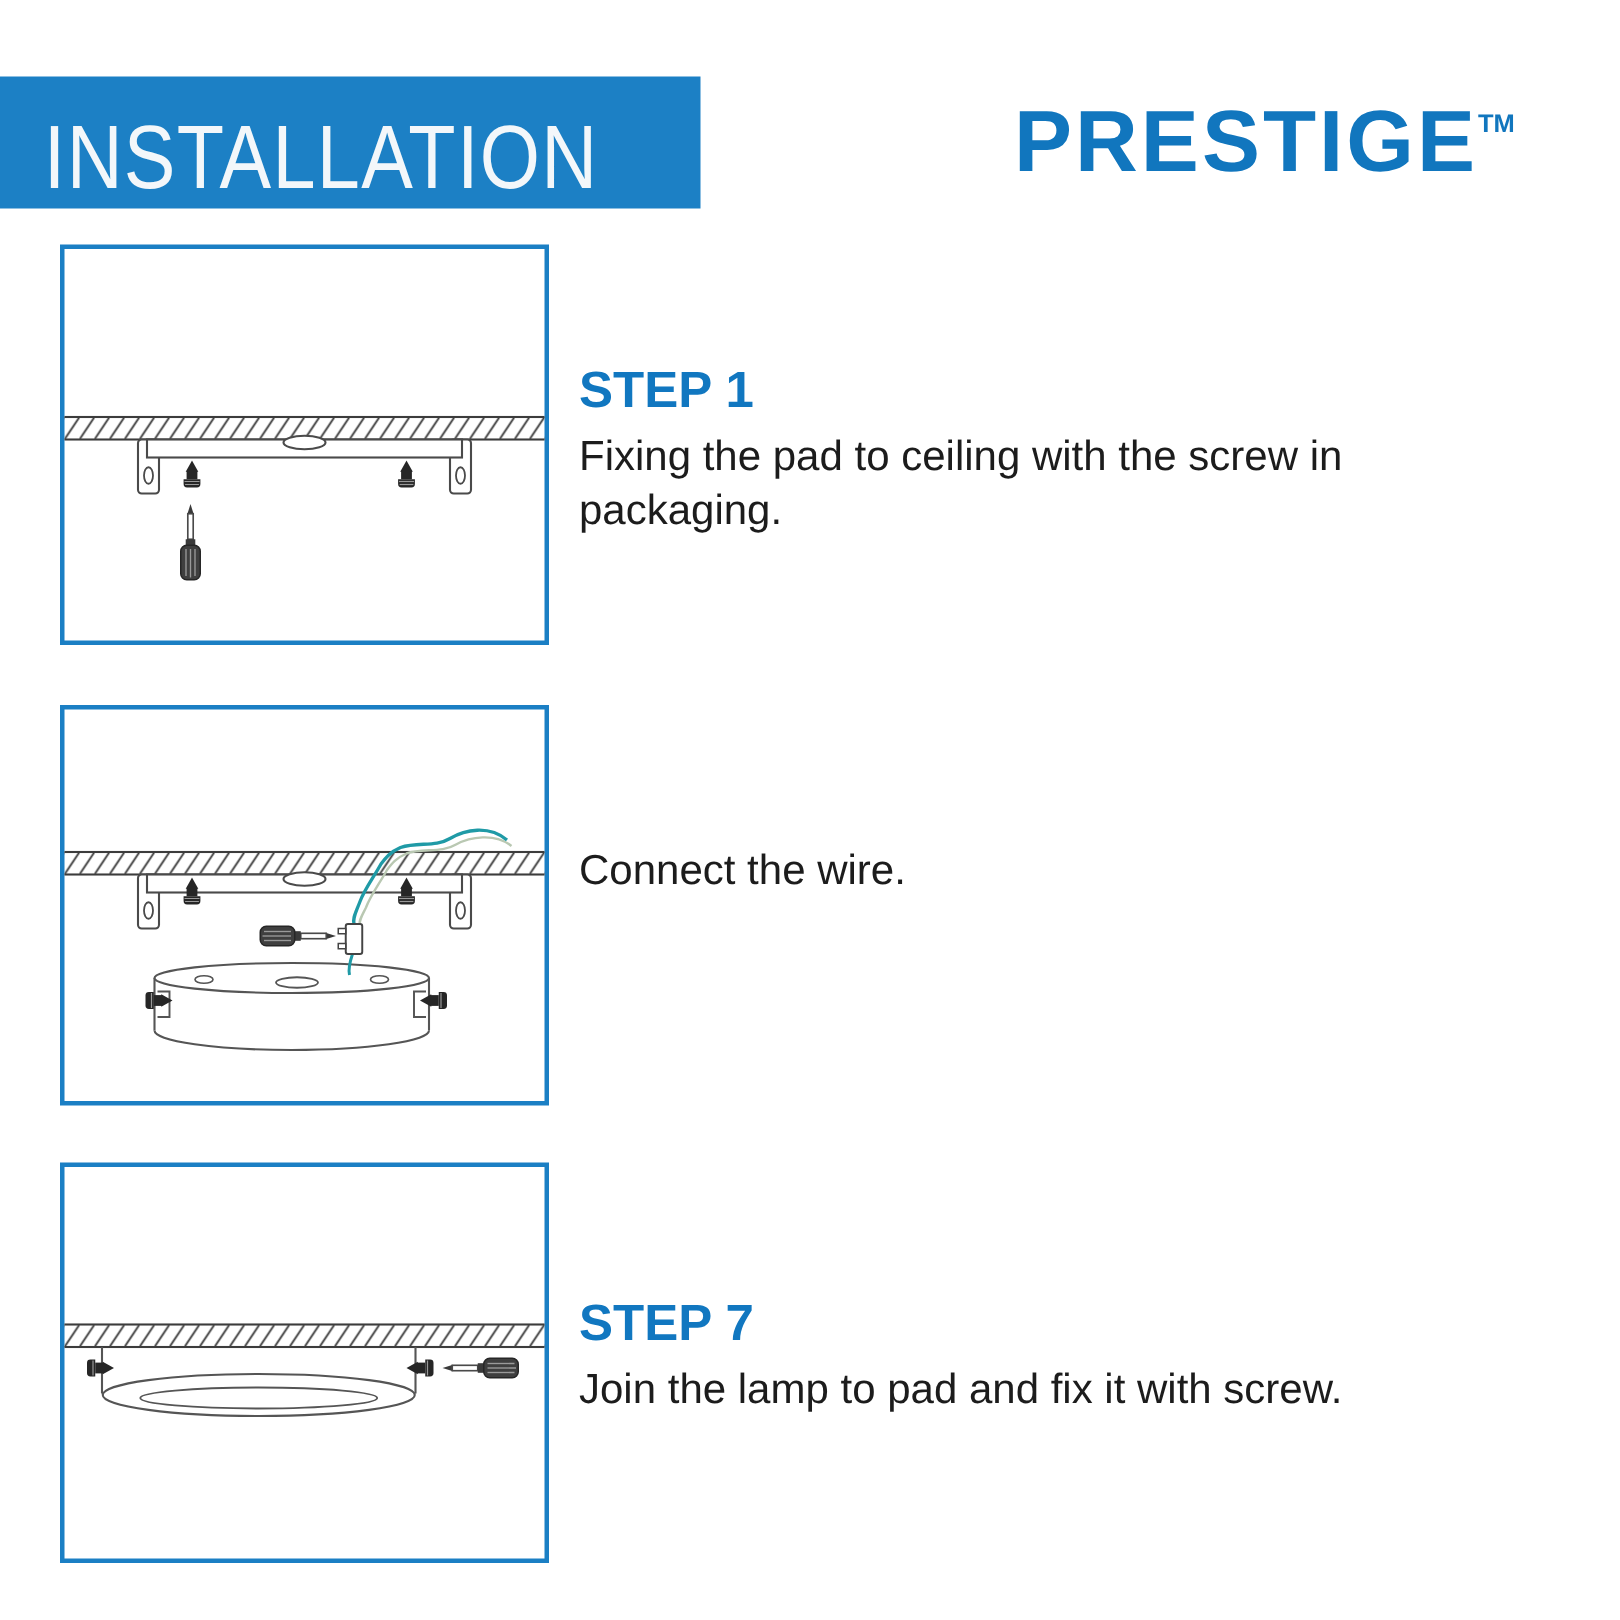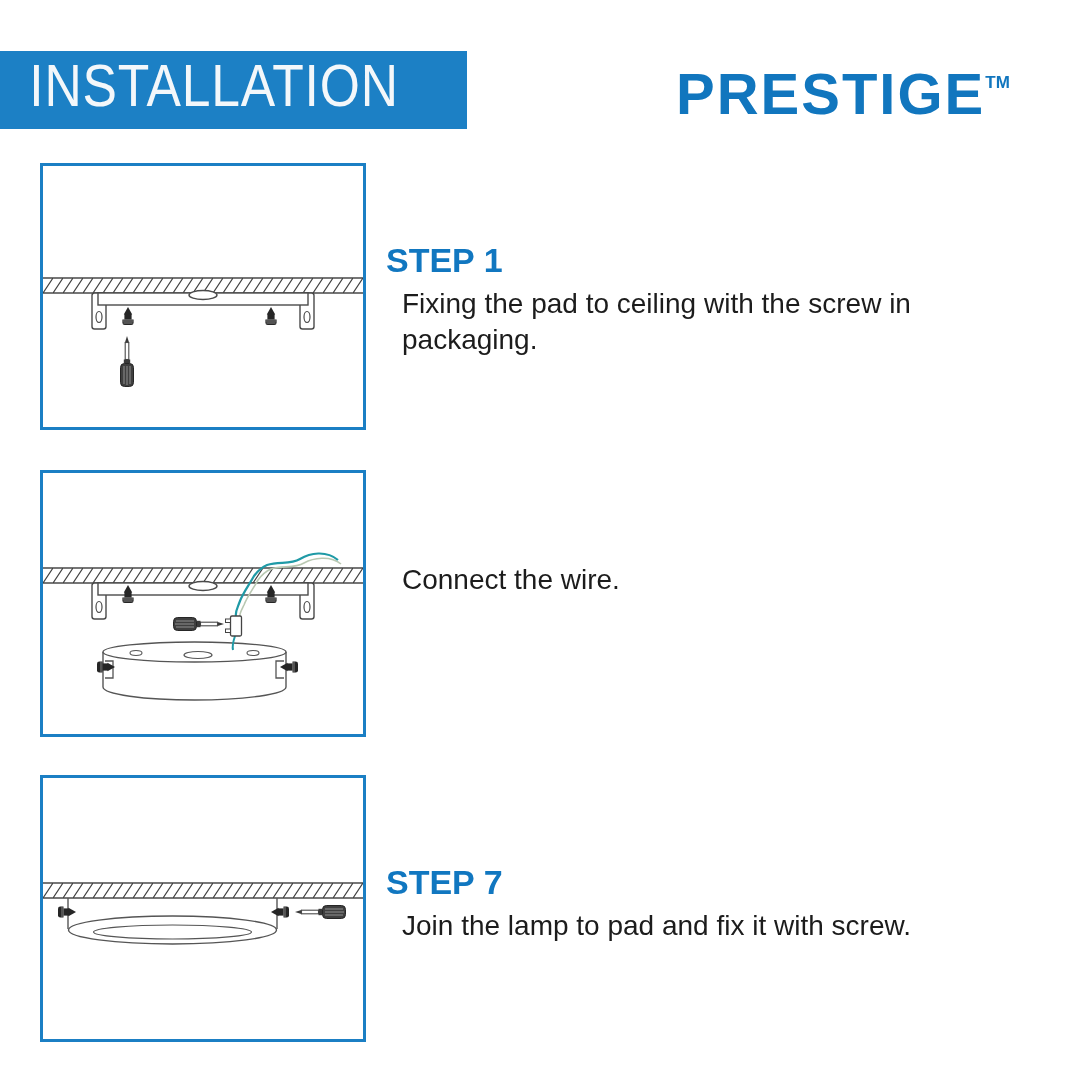--- a/index.html
+++ b/index.html
@@ -1,22 +1,22 @@
 <!DOCTYPE html>
 <html><head>
 <meta charset="utf-8">
 <style>
   html,body{margin:0;padding:0;background:#ffffff;}
   body{width:1080px;height:1080px;position:relative;overflow:hidden;
        font-family:"Liberation Sans", sans-serif;}
   .page{position:absolute;inset:0;background:#fff;}
 
   
-  .header-bar{position:absolute;left:0;top:51px;width:467px;height:78px;
-              background:#1c80c5;display:flex;align-items:flex-start;}
+  .header-bar{position:absolute;left:0;top:51px;width:467px;height:88px;
+              background:#1c80c5;display:flex;align-items:flex-end;}
   .header-title{color:#f3f7fa;font-size:60px;font-weight:300;letter-spacing:1px;
                 padding-left:34px;display:inline-block;transform:scaleX(0.86);
                 transform-origin:left center;white-space:nowrap;}
   .brand{position:absolute;left:676px;top:60px;height:58px;line-height:58px;
          color:#1176be;font-weight:bold;font-size:58px;letter-spacing:2px;white-space:nowrap;}
   .brand sup{font-size:17px;font-weight:bold;vertical-align:super;letter-spacing:0;
              position:relative;top:-6px;}
 
   
   .fig{position:absolute;left:40px;width:326px;height:267px;background:#fff;
@@ -25,21 +25,21 @@
   .fig1{top:163px}
   .fig2{top:470px}
   .fig3{top:775px}
 
   
   .step-text{position:absolute;left:386px;width:600px;}
   .t1{top:240px}
   .t2{top:556px}
   .t3{top:862px}
   .step-title{margin:0;font-size:34px;line-height:40px;font-weight:bold;color:#1177c0;}
-  .step-desc{margin:6px 16px 0;font-size:28px;line-height:36px;color:#1c1c1c;}
+  .step-desc{margin:6px 0 0;font-size:28px;line-height:36px;color:#1c1c1c;}
 </style>
 </head>
 <body>
 
 <div class="page">
 
   <div class="header-bar">
     <span class="header-title">INSTALLATION</span>
   </div>
   <div class="brand"><span>PRESTIGE</span><sup>TM</sup></div>

